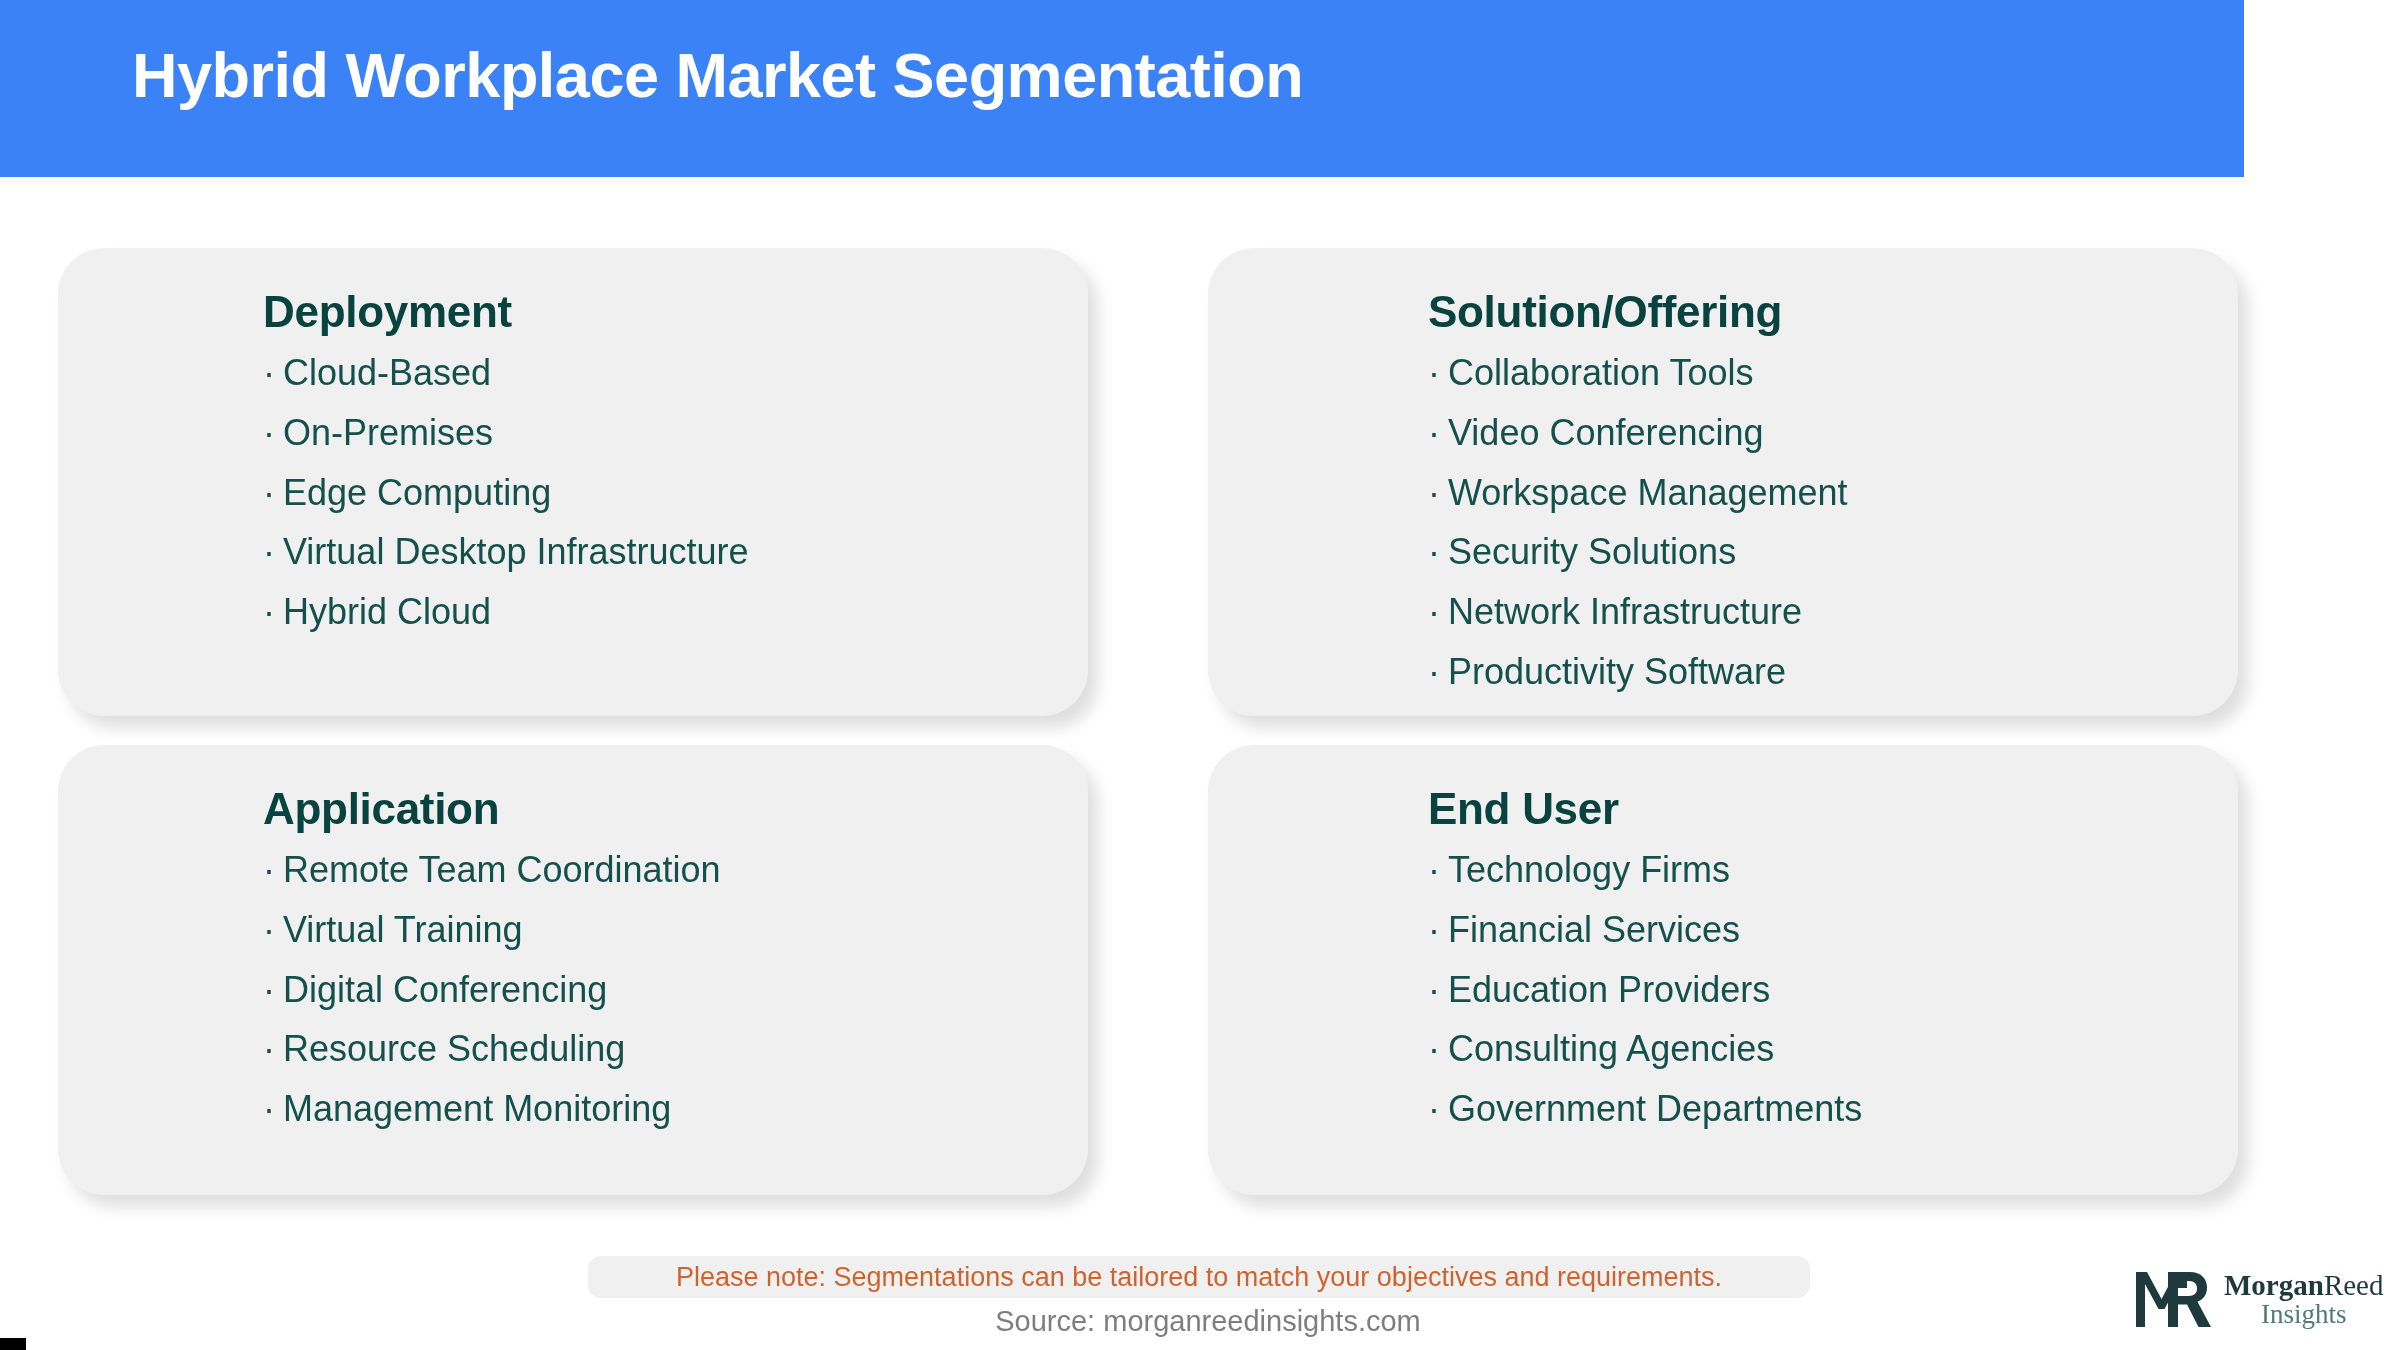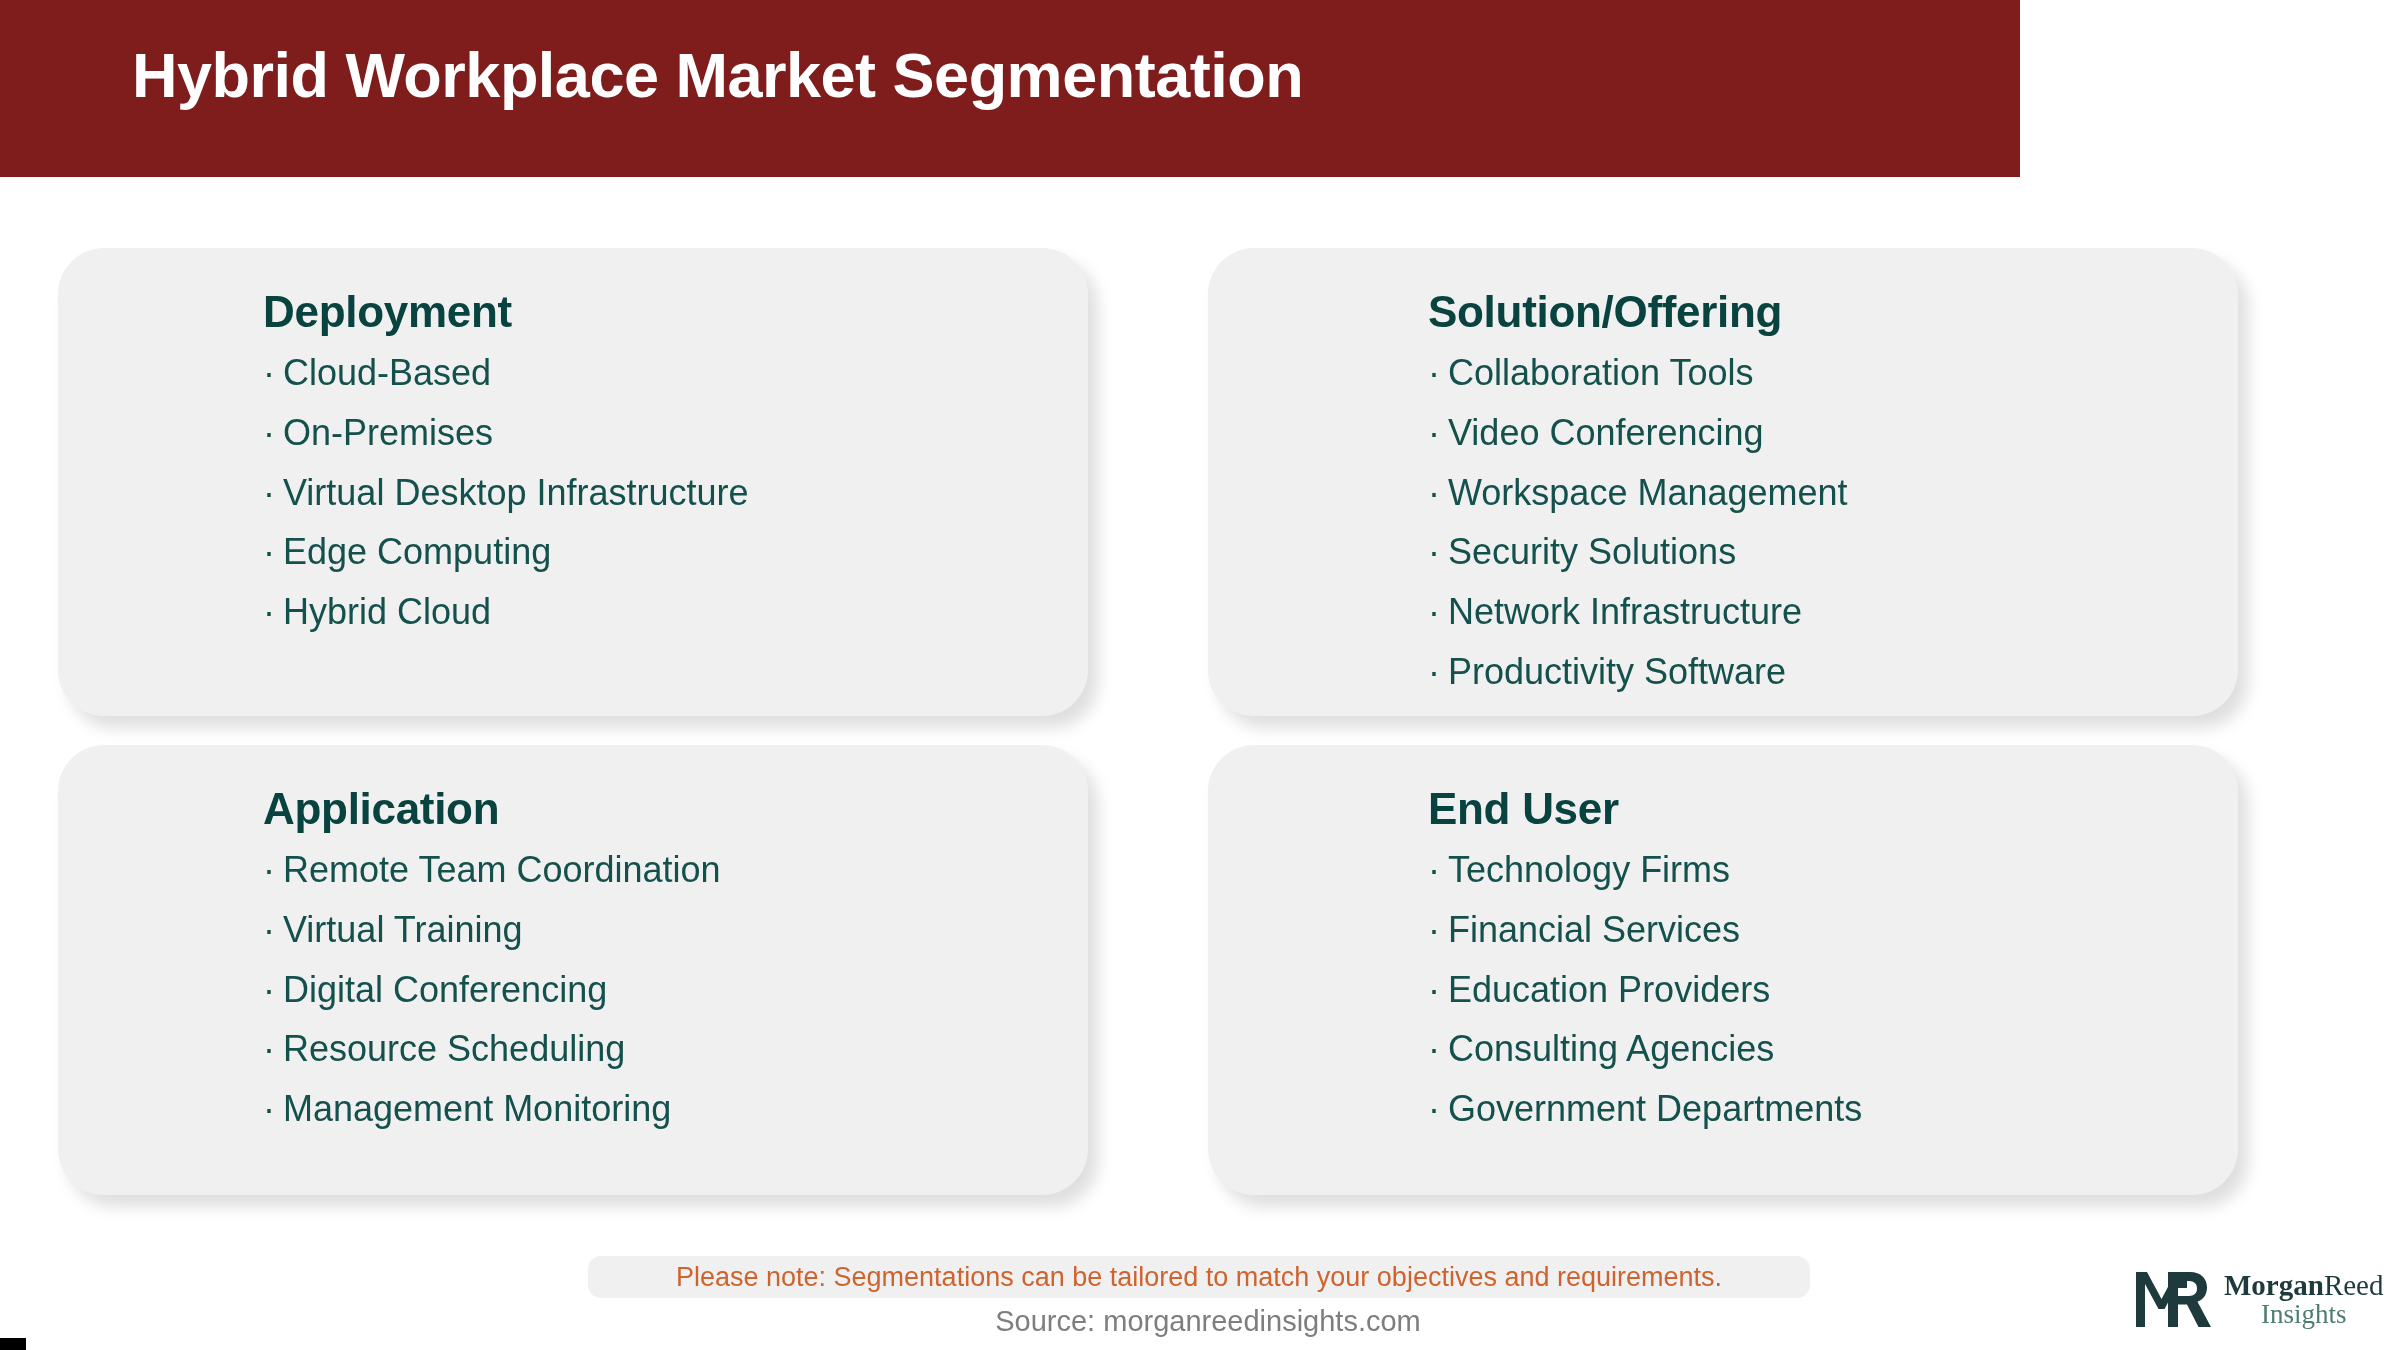--- a/index.html
+++ b/index.html
@@ -15,22 +15,22 @@
     position:relative;
     width:2400px;
     height:1350px;
     background:#ffffff;
   }
 
   
   .header {
     position:absolute;
     left:0; top:0;
-    width:2020px; height:177px;
-    background:#7f1d1d;
+    width:2244px; height:177px;
+    background:#3b82f6;
   }
   .header-title {
     position:absolute;
     left:132px;
     top:44px;
     font-size:63px;
     font-weight:bold;
     color:#ffffff;
     letter-spacing:-0.5px;
     line-height:1;
@@ -176,22 +176,22 @@
   </div>
 
   <div class="cards">
 
     <div class="card c0">
       <div class="card-inner">
         <div class="card-title">Deployment</div>
         <ul class="card-list">
           <li><span class="bullet">·</span><span>Cloud-Based</span></li>
           <li><span class="bullet">·</span><span>On-Premises</span></li>
+          <li><span class="bullet">·</span><span>Edge Computing</span></li>
           <li><span class="bullet">·</span><span>Virtual Desktop Infrastructure</span></li>
-          <li><span class="bullet">·</span><span>Edge Computing</span></li>
           <li><span class="bullet">·</span><span>Hybrid Cloud</span></li>
         </ul>
       </div>
     </div>
 
     <div class="card c1">
       <div class="card-inner">
         <div class="card-title">Solution/Offering</div>
         <ul class="card-list">
           <li><span class="bullet">·</span><span>Collaboration Tools</span></li>

